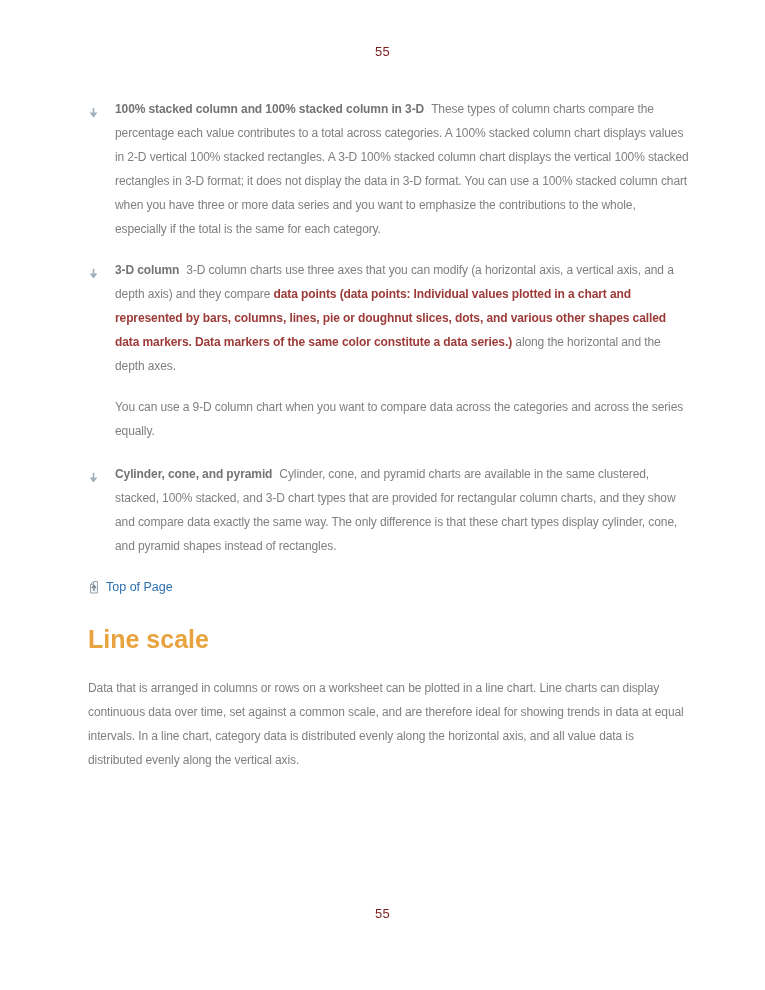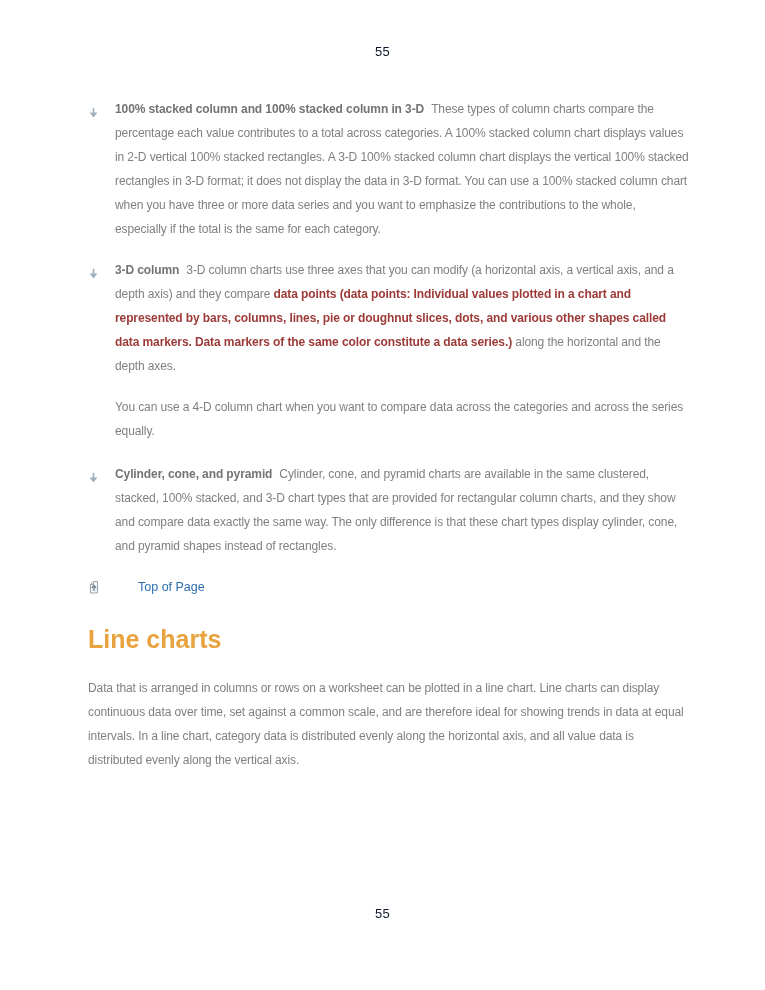--- a/index.html
+++ b/index.html
@@ -6,21 +6,21 @@
   html,body { background:#ffffff; }
   body {
     width:765px; height:990px;
     position:relative;
     font-family:"Liberation Sans", sans-serif;
     overflow:hidden;
   }
   .pagenum {
     text-align:center;
     font-size:13px;
-    color:#0f172a;
+    color:#7f1d1d;
     letter-spacing:0.2px;
   }
   .pagenum-top { padding-top:44px; }
   .pagenum-bottom {
     position:absolute; top:906px; left:0; width:100%;
   }
   .content {
     margin-top:38px;
     padding-left:88px;
     padding-right:75px;
@@ -55,21 +55,20 @@
     margin-top:15px;
     text-decoration:none;
     cursor:pointer;
     width:fit-content;
   }
   .top-of-page .tp-icon { margin-right:6px; display:inline-flex; }
   .top-of-page .tp-label {
     color:#2d6fae;
     font-size:12.5px;
     letter-spacing:0;
-    margin-left:32px;
   }
   h1.section-heading {
     margin-top:26px;
     margin-bottom:23px;
     font-size:25px;
     font-weight:bold;
     color:#e8a23e;
     letter-spacing:0;
     line-height:28px;
   }
@@ -99,21 +98,21 @@
       <svg width="11" height="12" viewBox="0 0 11 12">
         <path d="M5.5 0.8 V6.2" stroke="#9fb0bc" stroke-width="1.6" fill="none"></path>
         <path d="M1.6 5.4 L5.5 10.4 L9.4 5.4 Z" fill="#9fb0bc"></path>
       </svg>
     </span>
     <div class="btext">
       <span class="run-in">3-D column</span><span>3-D column charts use three axes that you can modify (a horizontal axis, a vertical axis, and a depth axis) and they compare </span><span class="glossary">data points (data points: Individual values plotted in a chart and represented by bars, columns, lines, pie or doughnut slices, dots, and various other shapes called data markers. Data markers of the same color constitute a data series.)</span><span> along the horizontal and the depth axes.</span>
     </div>
   </div>
 
-  <div class="sub-para">You can use a 4-D column chart when you want to compare data across the categories and across the series equally.</div>
+  <div class="sub-para">You can use a 9-D column chart when you want to compare data across the categories and across the series equally.</div>
 
   <div class="bullet">
     <span class="marker">
       <svg width="11" height="12" viewBox="0 0 11 12">
         <path d="M5.5 0.8 V6.2" stroke="#9fb0bc" stroke-width="1.6" fill="none"></path>
         <path d="M1.6 5.4 L5.5 10.4 L9.4 5.4 Z" fill="#9fb0bc"></path>
       </svg>
     </span>
     <div class="btext">
       <span class="run-in">Cylinder, cone, and pyramid</span><span>Cylinder, cone, and pyramid charts are available in the same clustered, stacked, 100% stacked, and 3-D chart types that are provided for rectangular column charts, and they show and compare data exactly the same way. The only difference is that these chart types display cylinder, cone, and pyramid shapes instead of rectangles.</span>
@@ -125,19 +124,19 @@
       <svg width="12" height="15" viewBox="0 0 12 15">
         <path d="M2.5 4.5 L5.5 1.5 H9.5 V13 H2.5 Z" fill="#f4f6f7" stroke="#9aa7b0" stroke-width="1"></path>
         <path d="M5.5 1.5 V4.5 H2.5" fill="none" stroke="#9aa7b0" stroke-width="1"></path>
         <path d="M6 11 V6.6" stroke="#6b7e8a" stroke-width="1.3" fill="none"></path>
         <path d="M3.9 8 L6 5.6 L8.1 8" fill="none" stroke="#6b7e8a" stroke-width="1.3"></path>
       </svg>
     </span>
     <span class="tp-label">Top of Page</span>
   </a>
 
-  <h1 class="section-heading">Line charts</h1>
+  <h1 class="section-heading">Line scale</h1>
 
   <div class="intro-para">Data that is arranged in columns or rows on a worksheet can be plotted in a line chart. Line charts can display continuous data over time, set against a common scale, and are therefore ideal for showing trends in data at equal intervals. In a line chart, category data is distributed evenly along the horizontal axis, and all value data is distributed evenly along the vertical axis.</div>
 
 </div>
 
 <div class="pagenum pagenum-bottom">55</div>
 
 </body></html>

